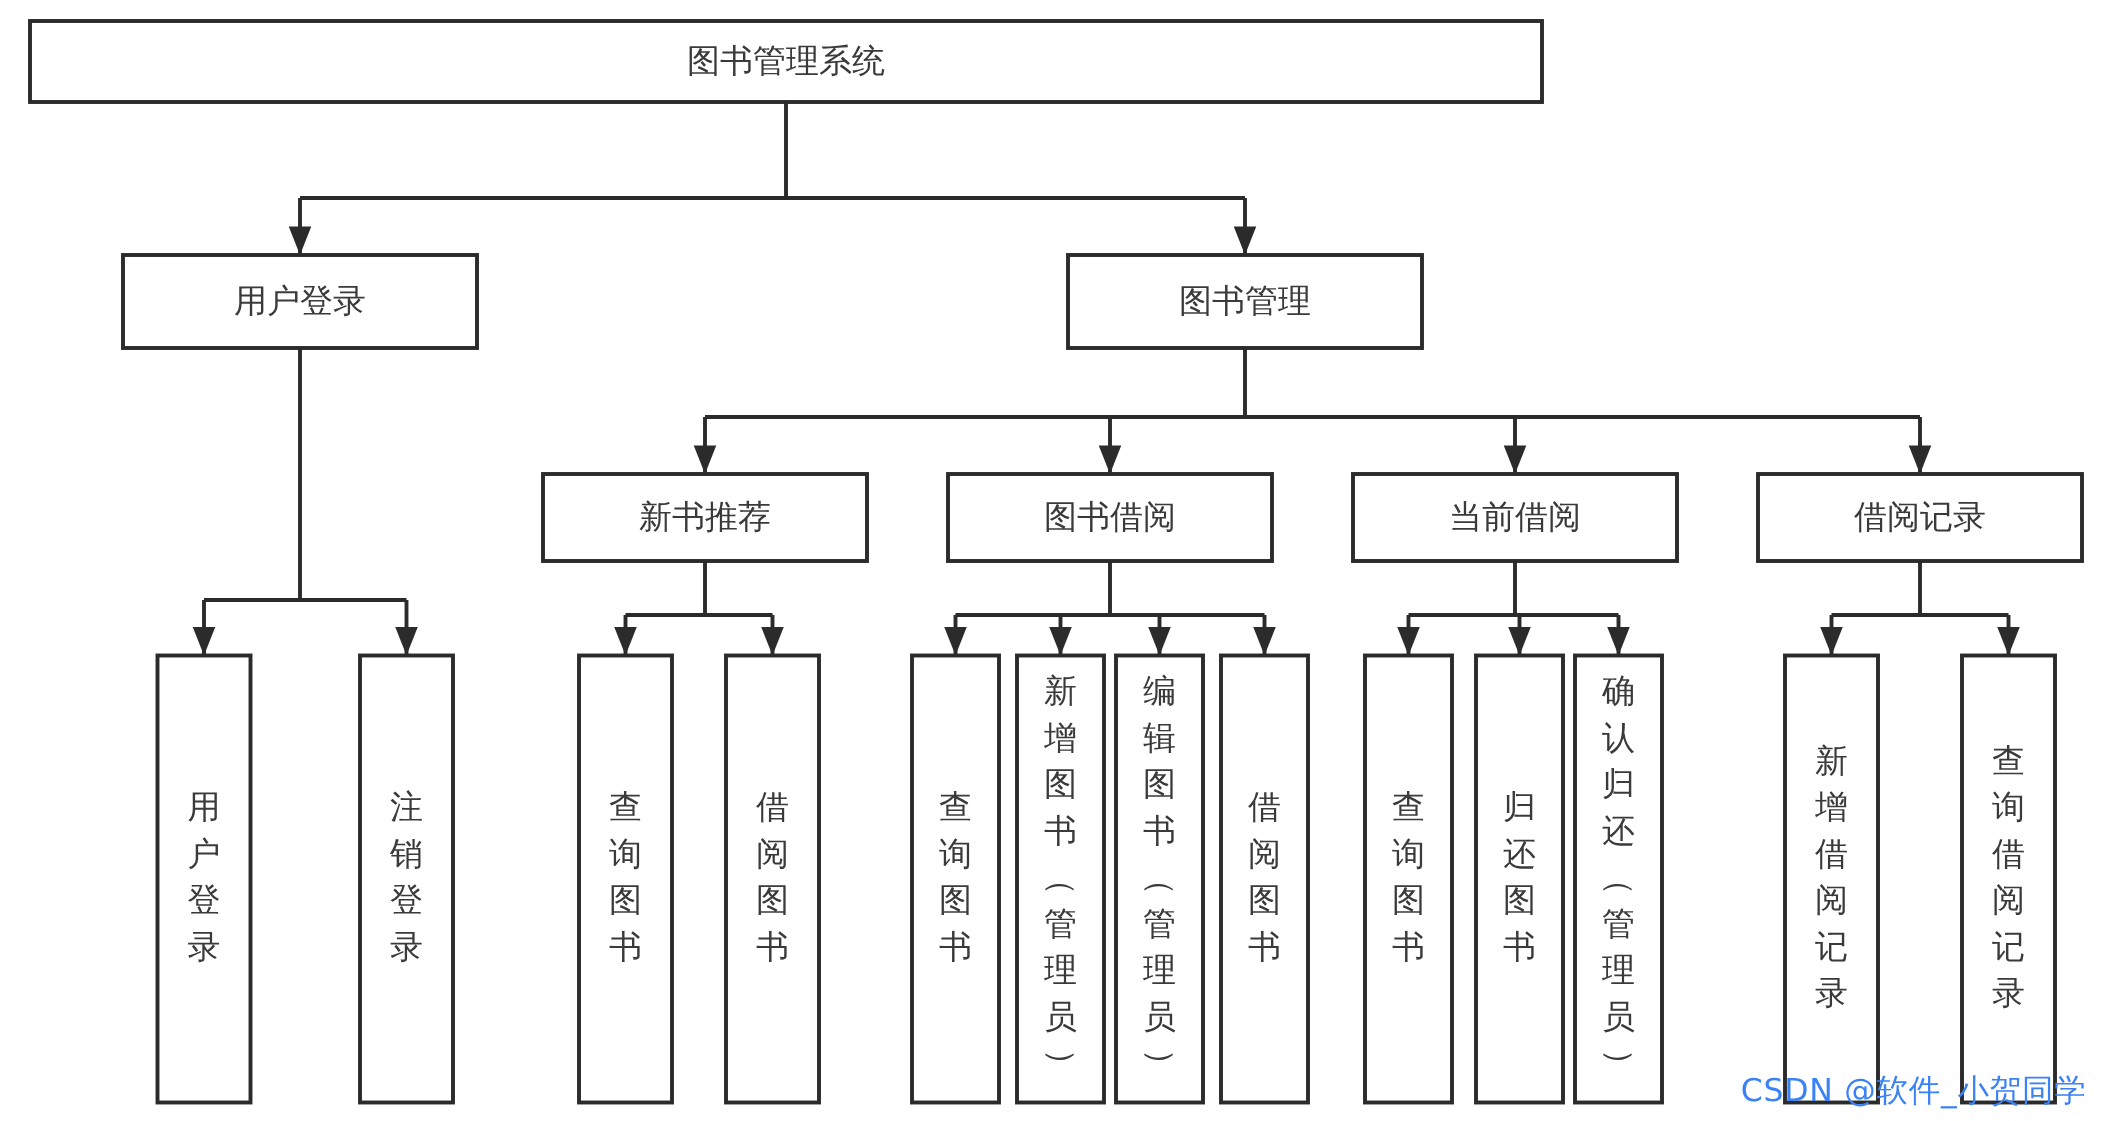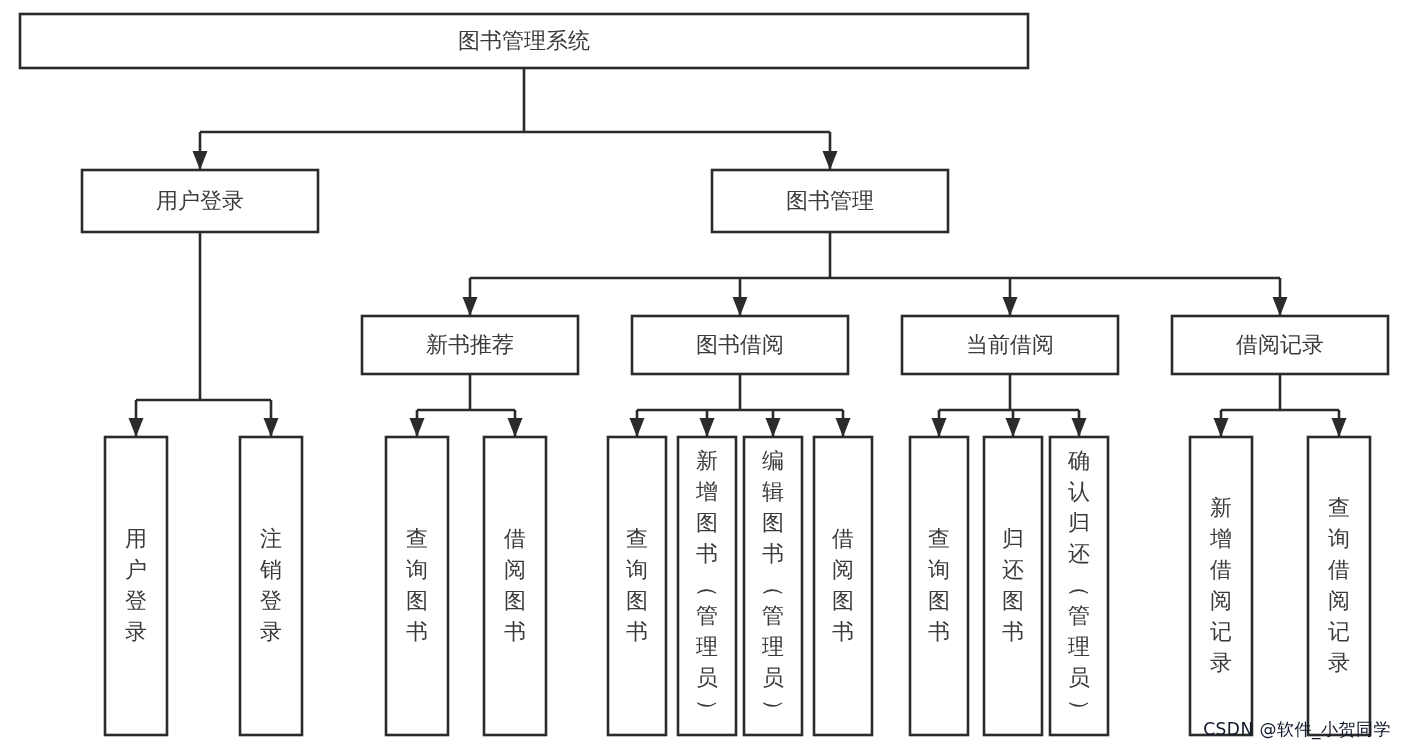--- a/index.html
+++ b/index.html
@@ -57,22 +57,22 @@
     dominant-baseline: middle;
   }
   .node-label-v-char.rotated {
     dominant-baseline: middle;
   }
   .watermark-text {
     position: absolute;
     right: 14px;
     bottom: 6px;
     font-family: "DejaVu Sans", "Liberation Sans", sans-serif;
-    font-size: 17px;
-    color: #0f172a;
+    font-size: 21px;
+    color: #3b82f6;
     letter-spacing: 0.5px;
     white-space: nowrap;
     user-select: none;
   }
 </style>
 </head>
 <body>
 
 <div id="diagram-root">
   <svg id="flow-svg" viewBox="0 0 1405 747">

